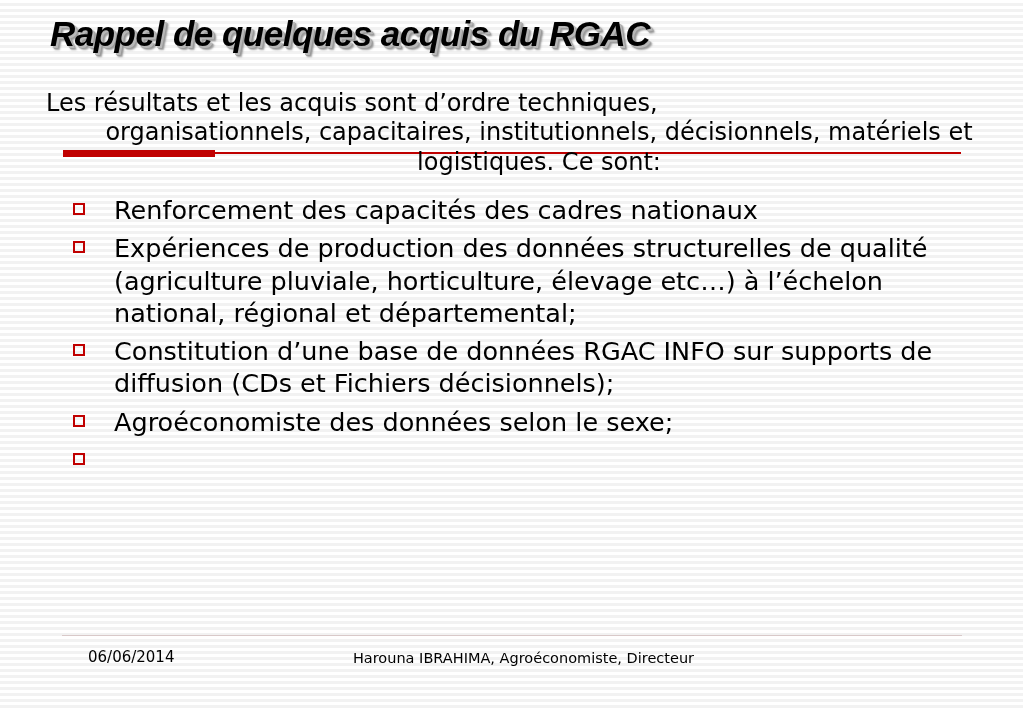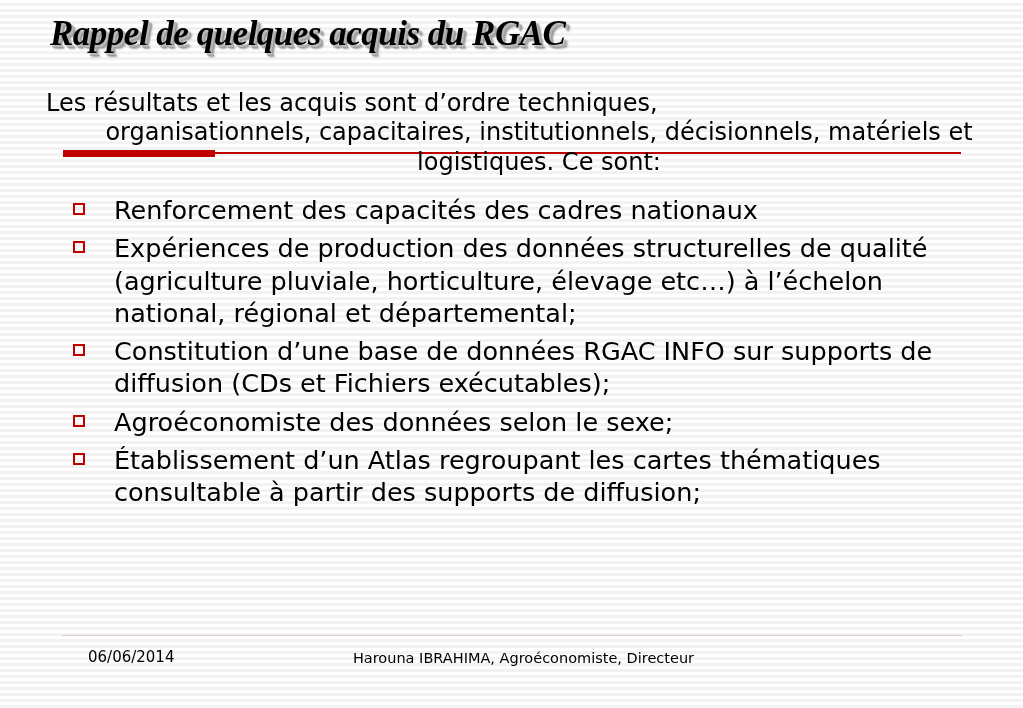--- a/index.html
+++ b/index.html
@@ -28,21 +28,21 @@
     box-sizing: border-box;
     overflow: hidden;
   }
 
   
   .title {
     position: absolute;
     left: 50px;
     top: 14px;
     width: 930px;
-    font-family: Liberation Serif, serif;
+    font-family: Liberation Sans, sans-serif;
     font-size: 35px;
     font-weight: bold;
     font-style: italic;
     color: #000000;
     letter-spacing: -0.5px;
     text-shadow:
       2px 2px 0 #b8b8b8,
       3px 3px 1px #9a9a9a,
       4px 4px 2px rgba(120,120,120,0.7);
     white-space: nowrap;
@@ -158,29 +158,28 @@
       <li>
         <span class="sq"></span>
         <span>Renforcement des capacités des cadres nationaux</span>
       </li>
       <li>
         <span class="sq"></span>
         <span>Expériences de production des données structurelles de qualité (agriculture pluviale, horticulture, élevage etc…) à l’échelon national, régional et départemental;</span>
       </li>
       <li>
         <span class="sq"></span>
-        <span>Constitution d’une base de données RGAC INFO sur supports de diffusion (CDs et Fichiers exécutables);</span>
+        <span>Constitution d’une base de données RGAC INFO sur supports de diffusion (CDs et Fichiers décisionnels);</span>
       </li>
       <li>
         <span class="sq"></span>
         <span>Agroéconomiste des données selon le sexe;</span>
       </li>
       <li>
         <span class="sq"></span>
-        <span>Établissement d’un Atlas regroupant les cartes thématiques consultable à partir des supports de diffusion;</span>
       </li>
     </ul>
 
   </div>
 
   <div class="footer-rule"></div>
   <div class="footer-date">06/06/2014</div>
   <div class="footer-center">Harouna IBRAHIMA, Agroéconomiste, Directeur</div>
 
 </div>

